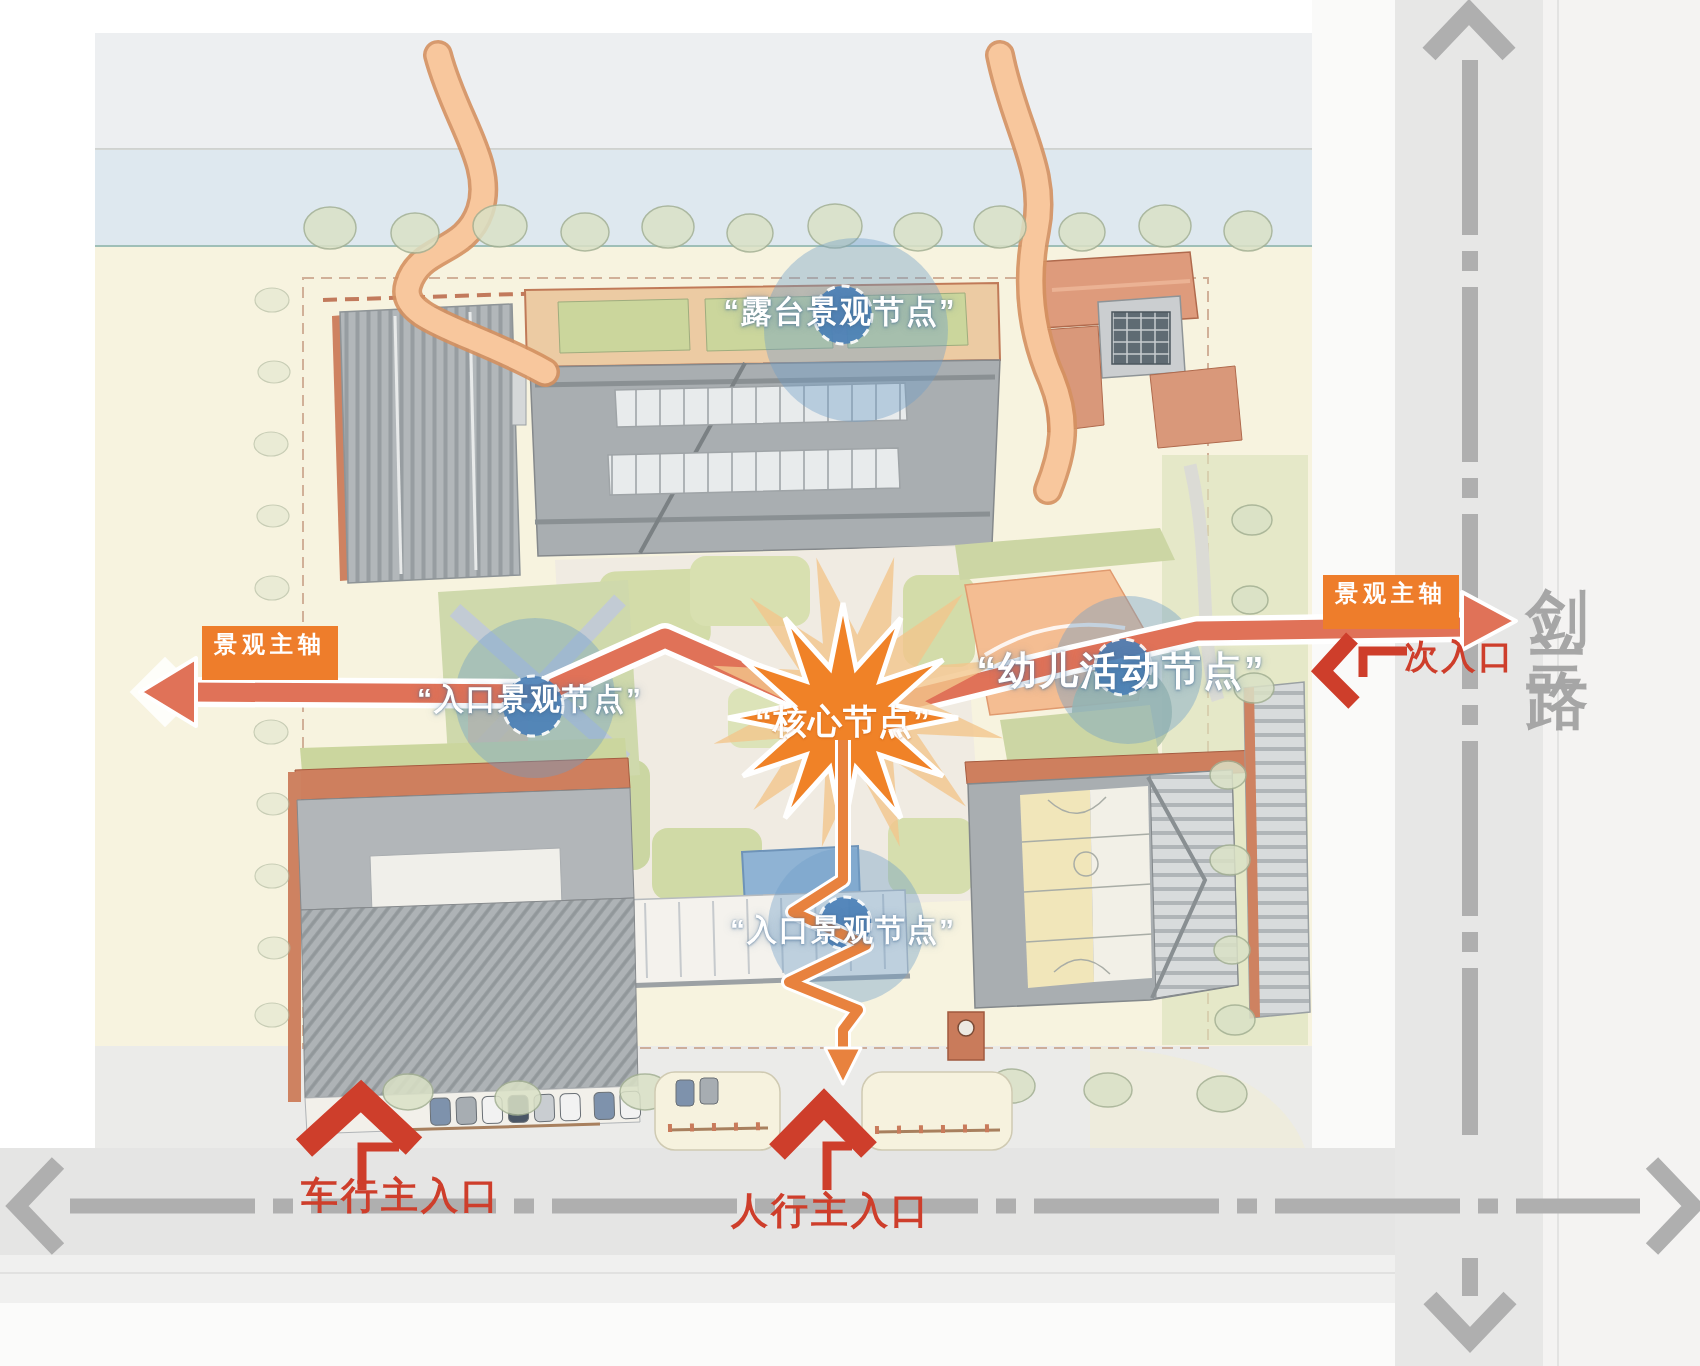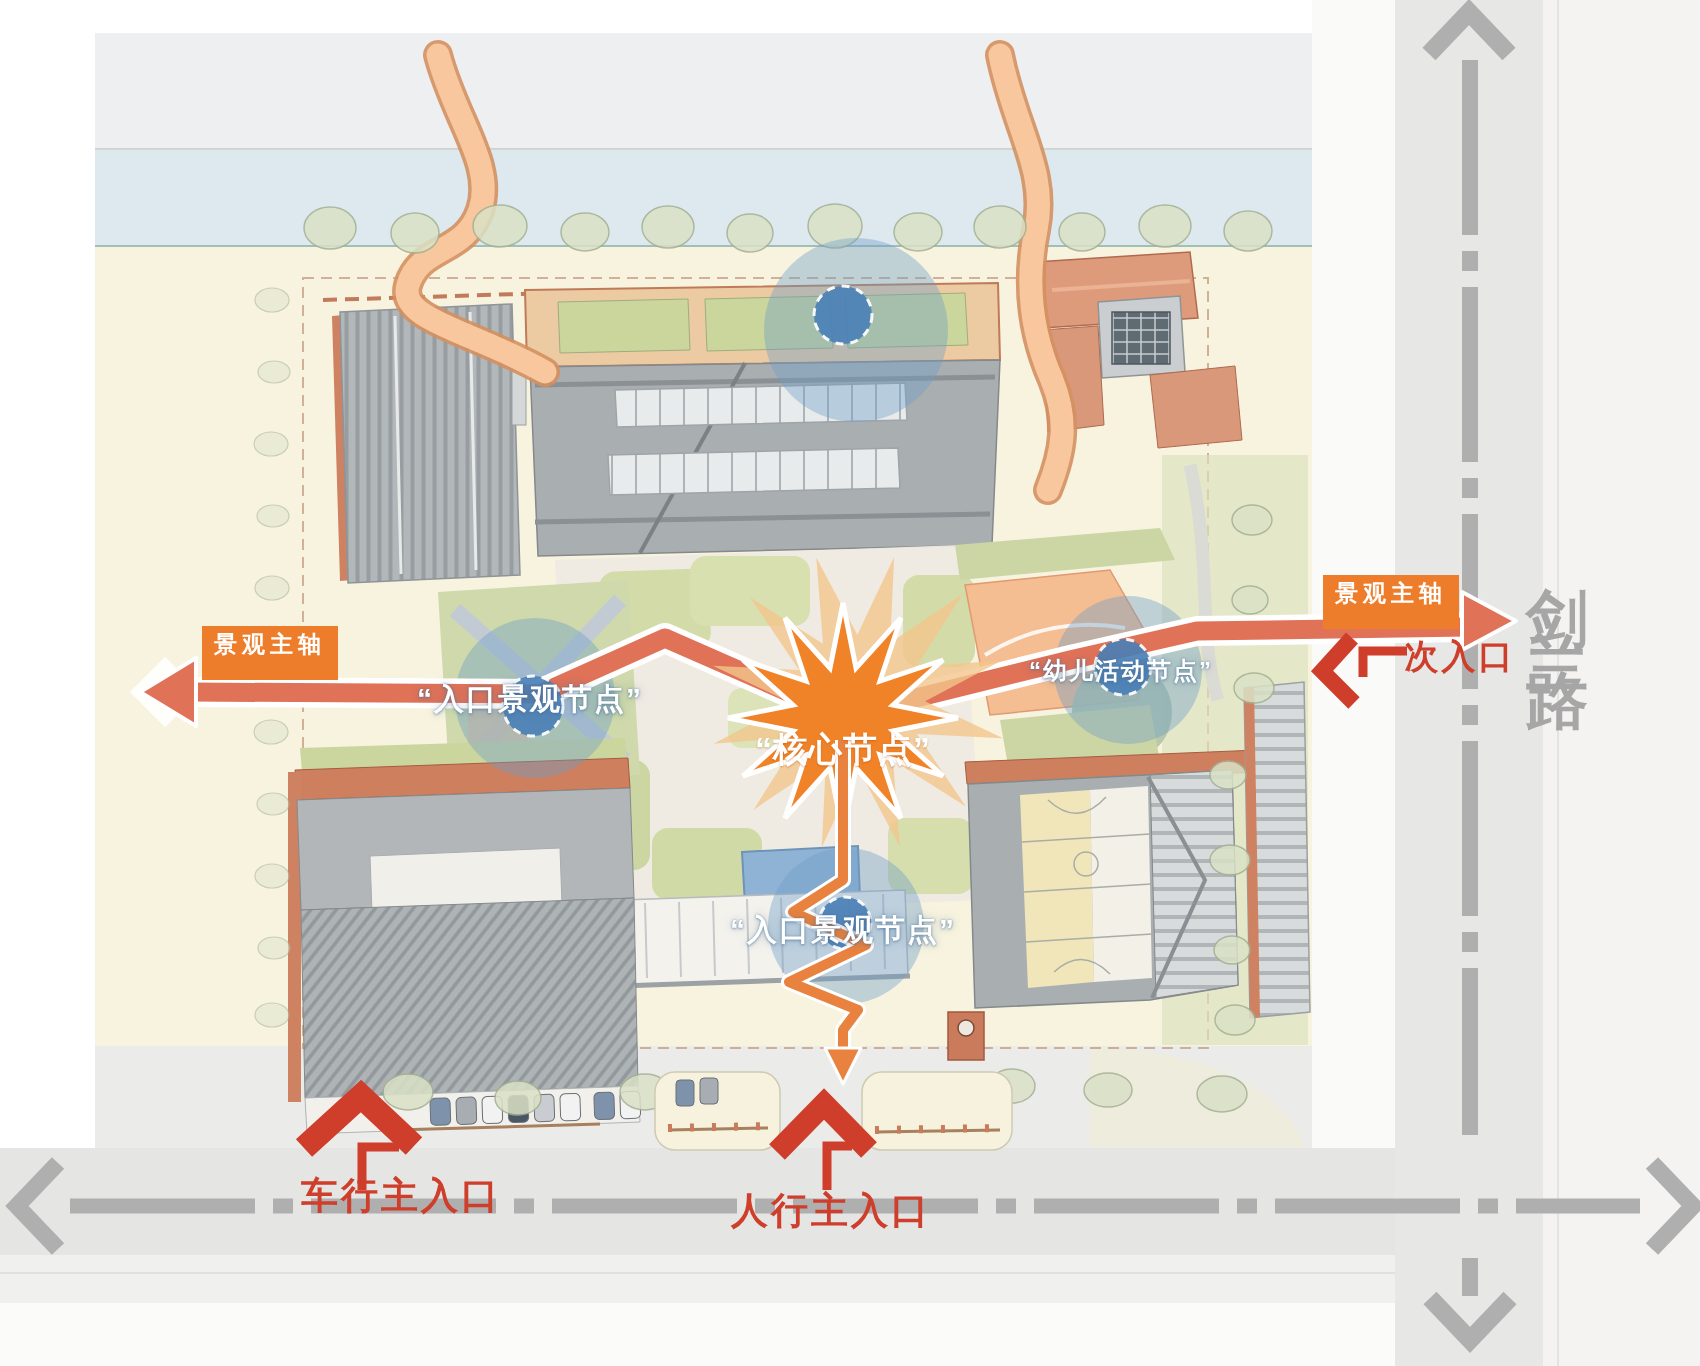--- a/index.html
+++ b/index.html
@@ -2,21 +2,21 @@
 <html style="--axis: #E07258; --label-box: #EE7D2B; --node-fill: #4A80B8; --node-halo: #6F9EC9; --star: #F08227; --star-glow: #F2C68C; --entrance-red: #CE3E2B; --flow-orange: #E8823E; --road-marking: #AFAFAF; --road-text: #A6A6A6; --site-cream: #F7F3DF; --water-blue: #DEE8EF;"><head>
 <meta charset="utf-8">
 <style>
   html,body{margin:0;padding:0;background:#fff;}
   .stage{position:relative;width:1700px;height:1366px;background:#fff;overflow:hidden;
          font-family:"Liberation Sans","DejaVu Sans",sans-serif;}
   .stage svg{position:absolute;left:0;top:0;}
   .lbl{position:absolute;transform:translate(-50%,-50%);white-space:nowrap;font-weight:bold;z-index:30;}
   .node-lbl{color:#fff;letter-spacing:2px;
     text-shadow:0 1px 3px rgba(70,110,150,.55),0 0 10px rgba(70,110,150,.4),0 0 2px rgba(70,110,150,.5);}
-  .star-lbl{color:#fff;letter-spacing:1px;text-shadow:0 1px 2px rgba(180,80,10,.45);margin-top:28px;}
+  .star-lbl{color:#fff;letter-spacing:1px;text-shadow:0 1px 2px rgba(180,80,10,.45);}
   .axis-box{position:absolute;transform:translate(-50%,-50%);background:var(--label-box,#EE7D2B);
     color:#fff;font-size:23px;font-weight:bold;padding:3px 12px 20px 12px;letter-spacing:5px;
     white-space:nowrap;z-index:30;}
   .red-lbl{color:var(--entrance-red,#CE3E2B);letter-spacing:3px;}
   .road-lbl{position:absolute;color:var(--road-text,#A6A6A6);font-weight:bold;z-index:25;}
   #road-south{left:622px;top:1222px;font-size:66px;letter-spacing:92px;}
   #road-east{left:1515px;top:538px;font-size:62px;writing-mode:vertical-rl;text-orientation:upright;
     letter-spacing:41px;}
 </style>
 </head>
@@ -301,23 +301,24 @@
       <polyline points="304,1148 361,1096 414,1146" stroke-width="24"></polyline>
       <polyline points="399,1147 362,1147 362,1190" stroke-width="9"></polyline>
       <polyline points="777,1152 824,1104 869,1150" stroke-width="22"></polyline>
       <polyline points="852,1146 827,1146 827,1190" stroke-width="9"></polyline>
       <polyline points="1352,638 1322,671 1354,703" stroke-width="16"></polyline>
       <polyline points="1363,677 1363,651 1407,651" stroke-width="9"></polyline>
     </g>
   </g>
 </svg>
 
+<div class="lbl node-lbl" style="left:840px;top:312px;font-size:31px;">“露台景观节点”</div>
 <div class="lbl node-lbl" style="left:530px;top:699px;font-size:30px;">“入口景观节点”</div>
 <div class="lbl star-lbl" style="left:843px;top:722px;font-size:34px;">“核心节点”</div>
-<div class="lbl node-lbl" style="left:1121px;top:671px;font-size:24px;">“幼儿活动节点”</div>
+<div class="lbl node-lbl" style="left:1121px;top:671px;font-size:39px;">“幼儿活动节点”</div>
 <div class="lbl node-lbl" style="left:843px;top:930px;font-size:30px;">“入口景观节点”</div>
 
 <div class="axis-box" style="left:270px;top:653px;">景观主轴</div>
 <div class="axis-box" style="left:1391px;top:602px;">景观主轴</div>
 
 <div class="lbl red-lbl" style="left:1460px;top:657px;font-size:34px;">次入口</div>
 <div class="lbl red-lbl" style="left:401px;top:1196px;font-size:37px;">车行主入口</div>
 <div class="lbl red-lbl" style="left:831px;top:1211px;font-size:37px;">人行主入口</div>
 
 <div class="road-lbl" id="road-east">剑兰路</div>

